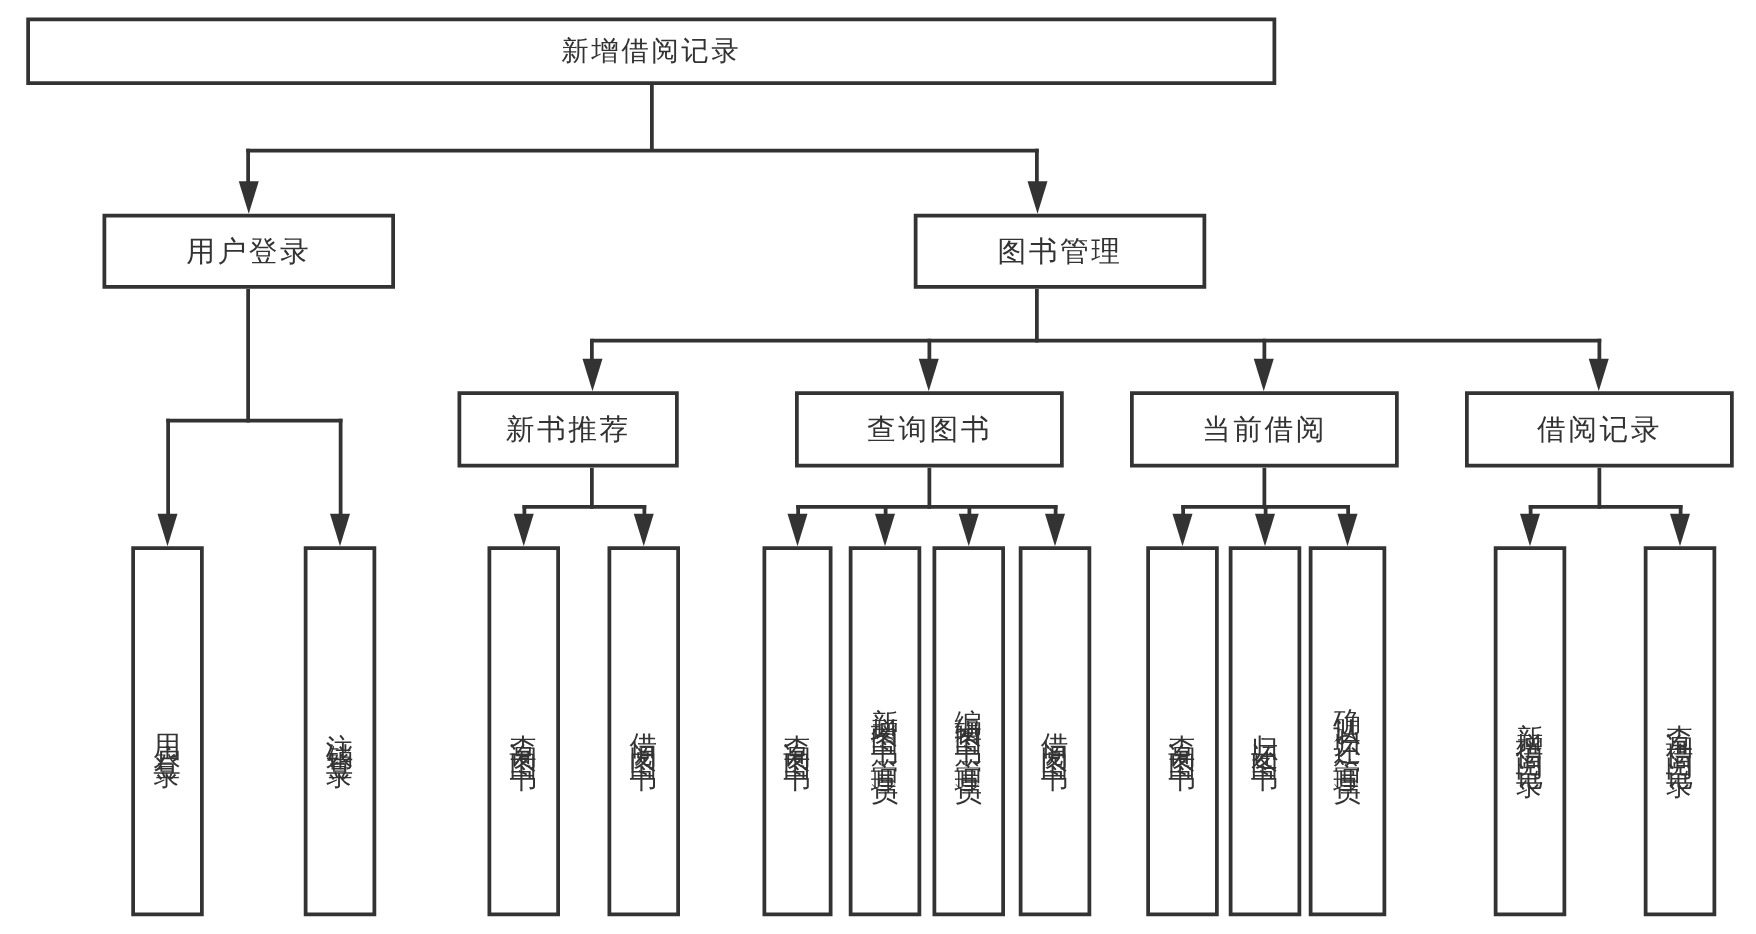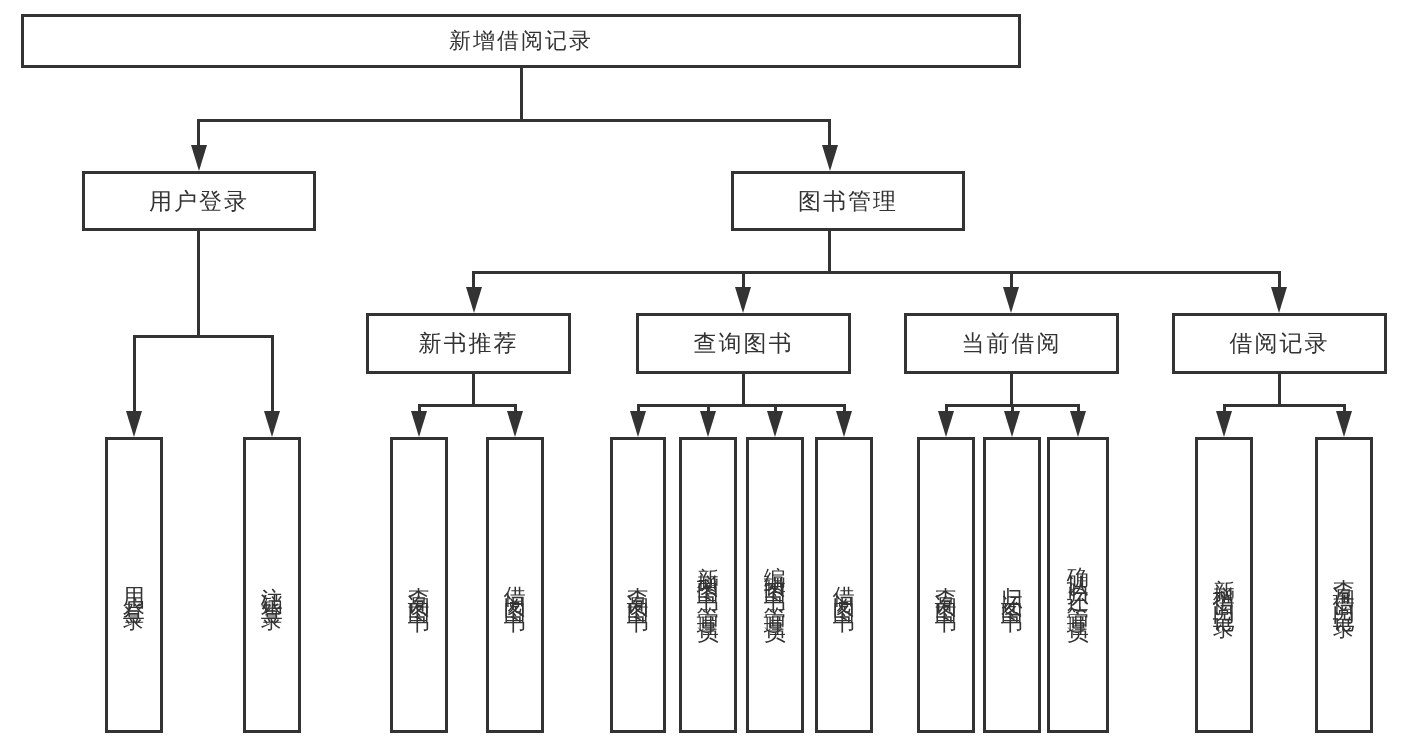--- a/index.html
+++ b/index.html
@@ -118,21 +118,21 @@
   <div class="vl" style="left:1223px;top:404px;height:9px;"></div>
   <div class="ar" style="left:1216px;top:411px;"></div>
   <div class="vl" style="left:1343px;top:404px;height:9px;"></div>
   <div class="ar" style="left:1336px;top:411px;"></div>
 
   <div class="box root" style="left:21px;top:14px;width:1000px;height:54px;">新增借阅记录</div>
 
   <div class="box" style="left:82px;top:171px;width:234px;height:60px;">用户登录</div>
   <div class="box" style="left:713px;top:171px;width:234px;height:60px;margin-left:18px;">图书管理</div>
 
-  <div class="box" style="left:366px;top:313px;width:205px;height:61px;">新书推荐</div>
+  <div class="box" style="left:366px;top:313px;width:177px;height:61px;">新书推荐</div>
   <div class="box" style="left:636px;top:313px;width:215px;height:61px;">查询图书</div>
   <div class="box" style="left:904px;top:313px;width:215px;height:61px;">当前借阅</div>
   <div class="box" style="left:1172px;top:313px;width:215px;height:61px;">借阅记录</div>
 
   <div class="leaf" style="left:105px;width:58px;">
     <span class="vtext">用户登录</span>
   </div>
   <div class="leaf" style="left:243px;width:58px;">
     <span class="vtext">注销登录</span>
   </div>

